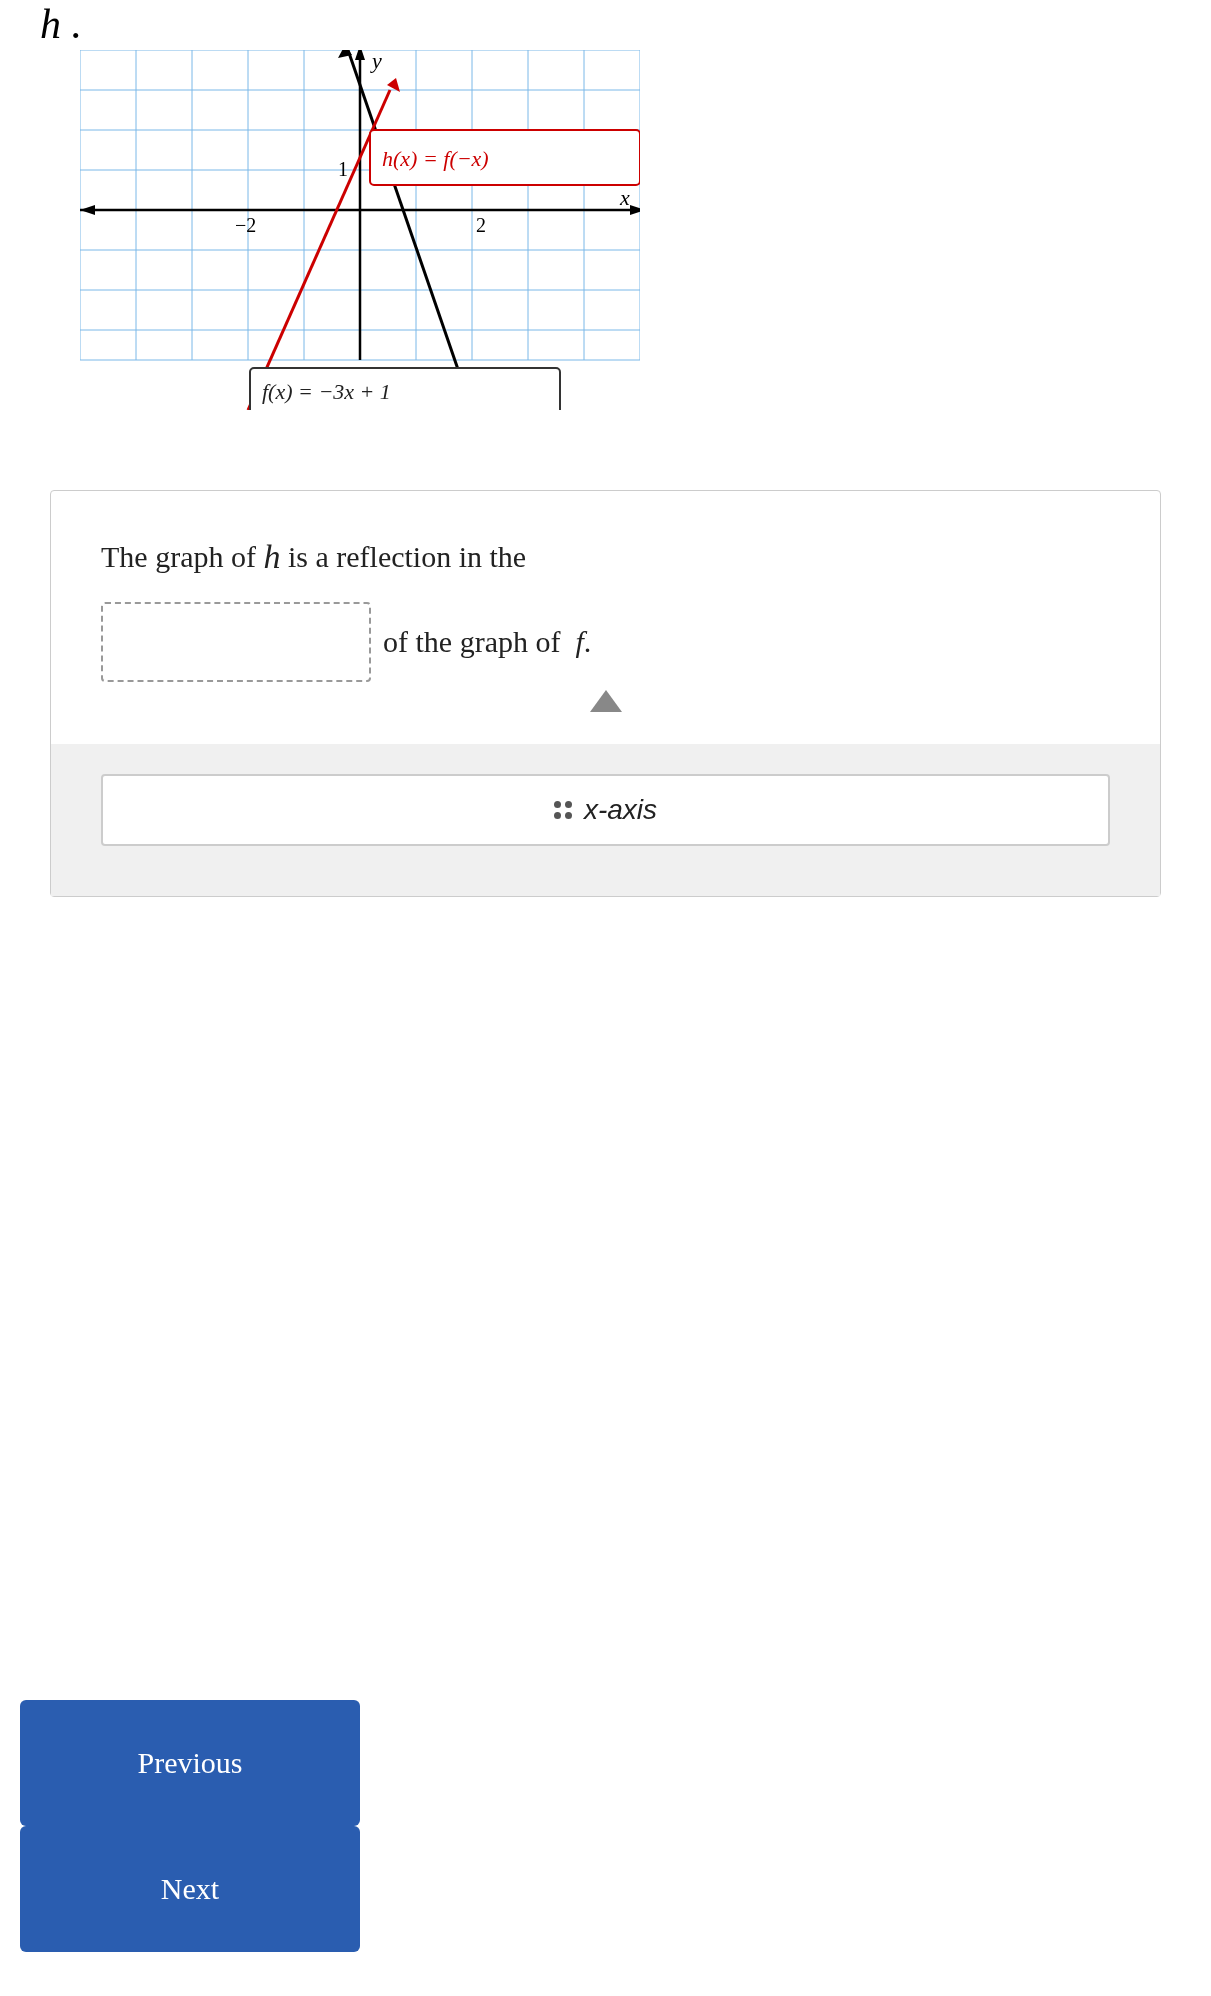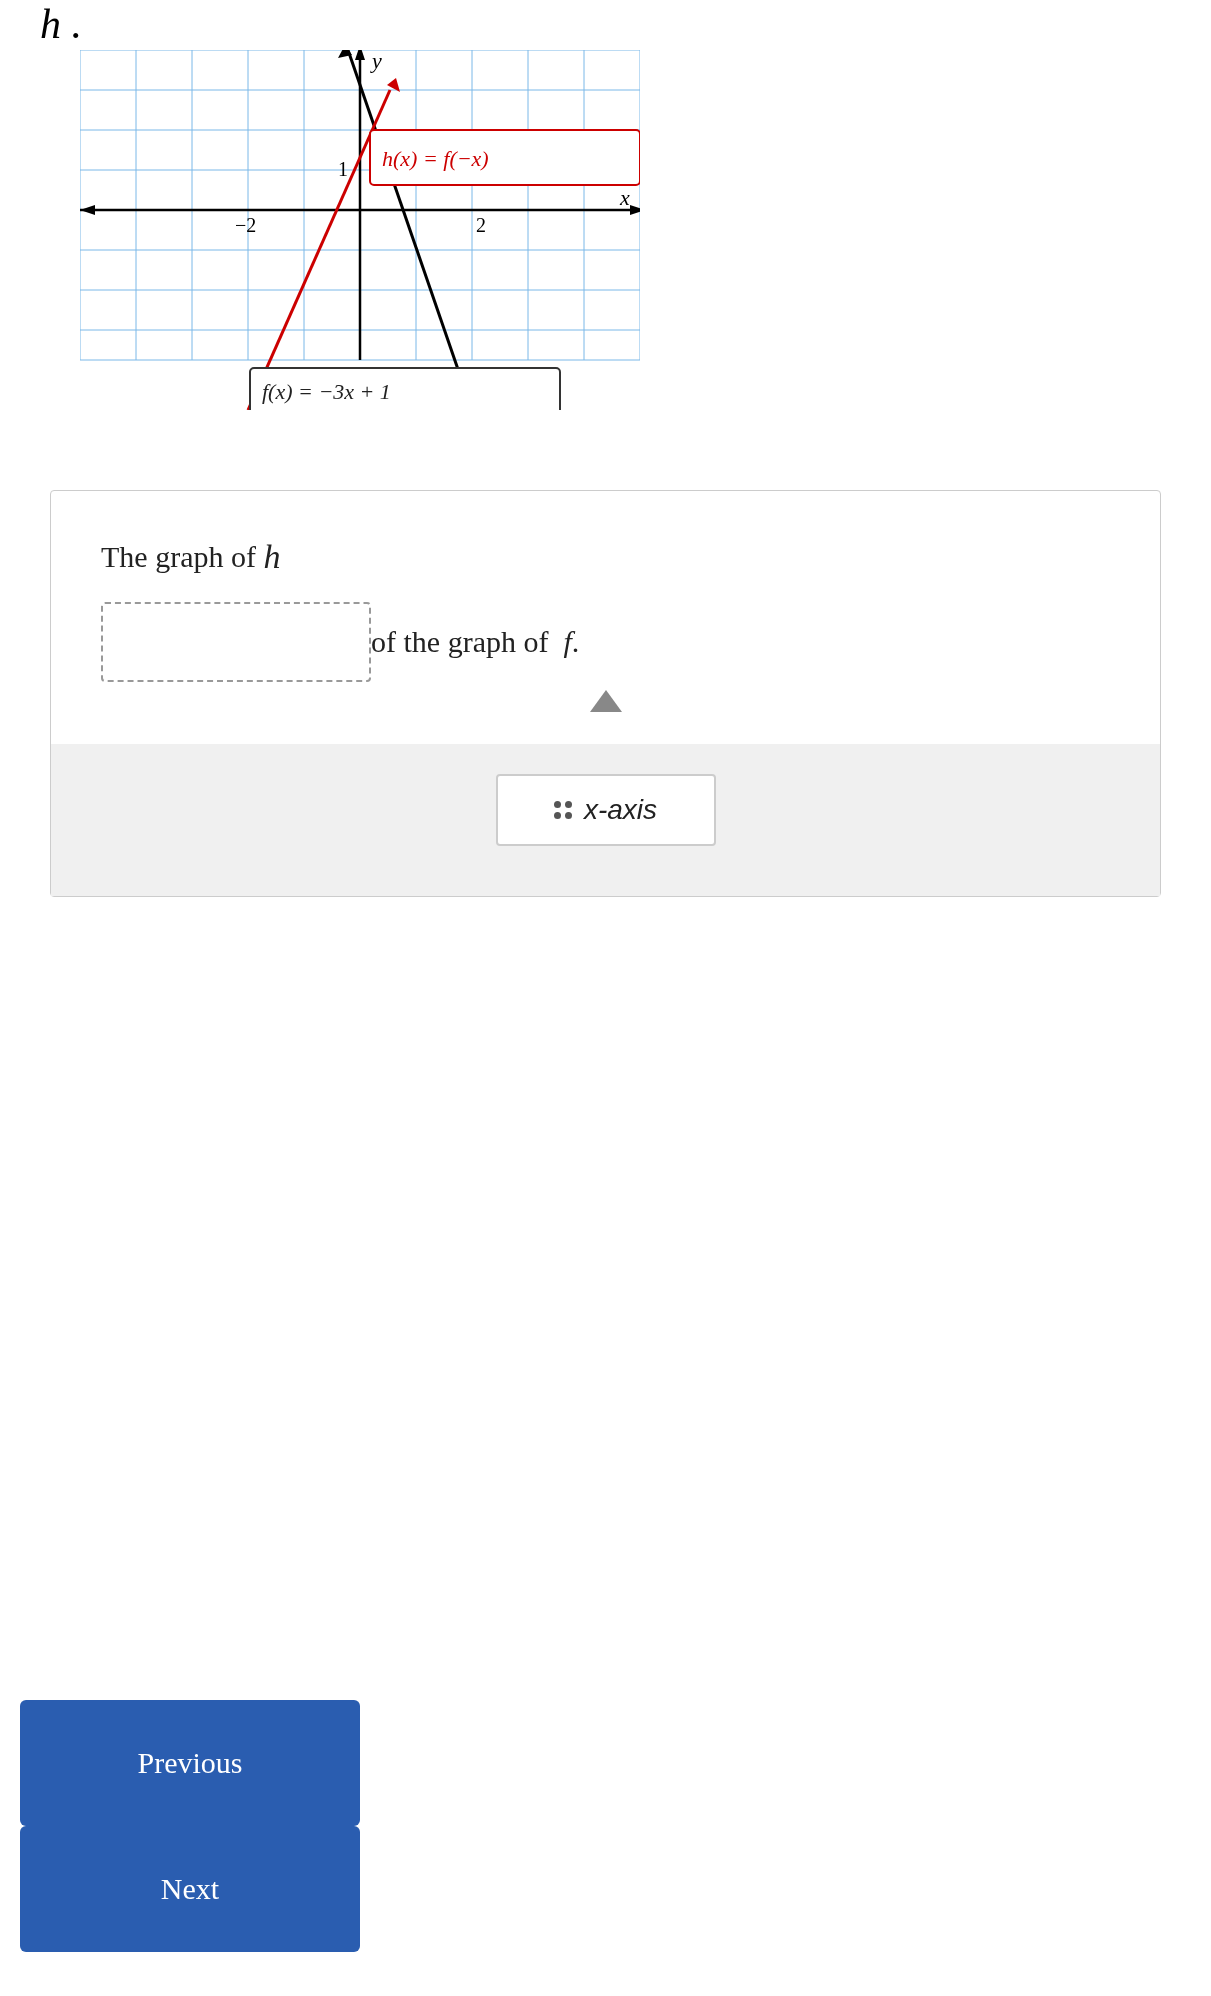--- a/index.html
+++ b/index.html
@@ -50,21 +50,21 @@
       line-height: 1.5;
       display: flex;
       align-items: center;
       flex-wrap: wrap;
     }
 
     .drop-zone-row {
       display: flex;
       align-items: center;
       margin-top: 20px;
-      gap: 0;
+      gap: 12px;
       font-size: 30px;
       color: #222;
       flex-wrap: wrap;
     }
 
     .drop-zone {
       width: 270px;
       height: 80px;
       border: 2.5px dashed #999;
       border-radius: 4px;
@@ -76,20 +76,21 @@
       display: flex;
       justify-content: center;
       gap: 15px;
       padding: 30px 0 50px 0;
       background: #f0f0f0;
       margin-top: 30px;
       margin-left: -50px;
       margin-right: -50px;
       padding-left: 50px;
       padding-right: 50px;
+      flex-direction: column;
     }
 
     .answer-btn {
       display: flex;
       align-items: center;
       gap: 12px;
       background: #ffffff;
       border: 2px solid #cccccc;
       border-radius: 4px;
       padding: 18px 36px;
@@ -229,20 +230,21 @@
     </svg>
   </div>
 </div>
 
 <div class="question-box" style="top:490px;">
   <div class="question-text">
     <span>The graph of</span>
     &nbsp;
     <em style="font-size:34px;">h</em>
     &nbsp;
+    <span>is a reflection in the</span>
   </div>
 
   <div class="drop-zone-row">
     <div class="drop-zone"></div>
     <span>
       <span>of the graph of</span>
       &nbsp;<em style="font-size:30px;">f</em><span>.</span>
     </span>
   </div>
 

